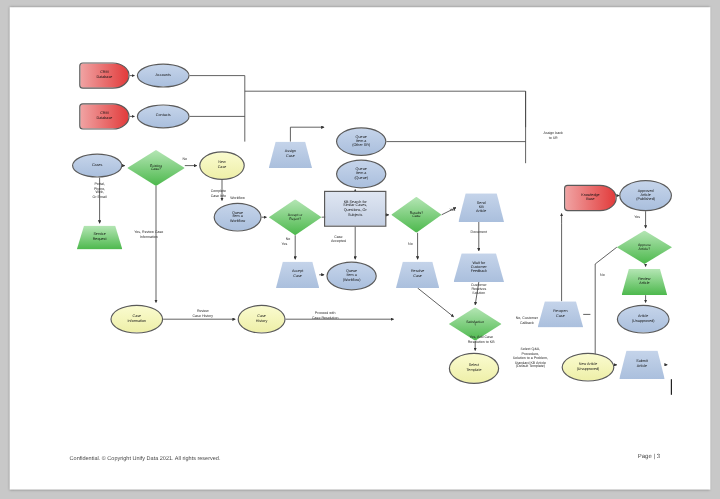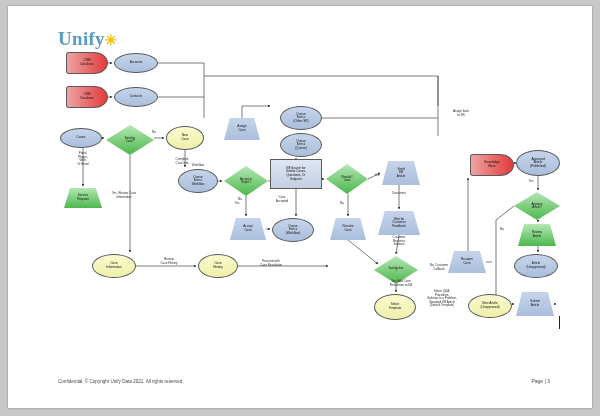--- a/index.html
+++ b/index.html
@@ -58,23 +58,20 @@
     position:absolute;right:42px;bottom:24px;font-size:5px;color:#4a4a4a;
   }
   #caret{position:absolute;left:551px;top:310px;width:1px;height:13px;background:#222;}
   svg#wires{position:absolute;left:0;top:0;width:584px;height:402px;}
 </style>
 </head>
 <body>
 
 <div id="page">
 
-  <div id="logo">
-    <span>Unify</span><span class="spark">✳</span>
-  </div>
 
   <div id="canvas">
     <svg id="wires" viewBox="0 0 584 402">
       <defs>
         <marker id="ah" markerWidth="4" markerHeight="4" refX="3.4" refY="2" orient="auto">
           <path d="M0,0 L4,2 L0,4 z" fill="#333"></path>
         </marker>
       </defs>
       <g stroke="#444" stroke-width="0.7" fill="none" marker-end="url(#ah)">
         <path d="M100,57 L104,57"></path>

